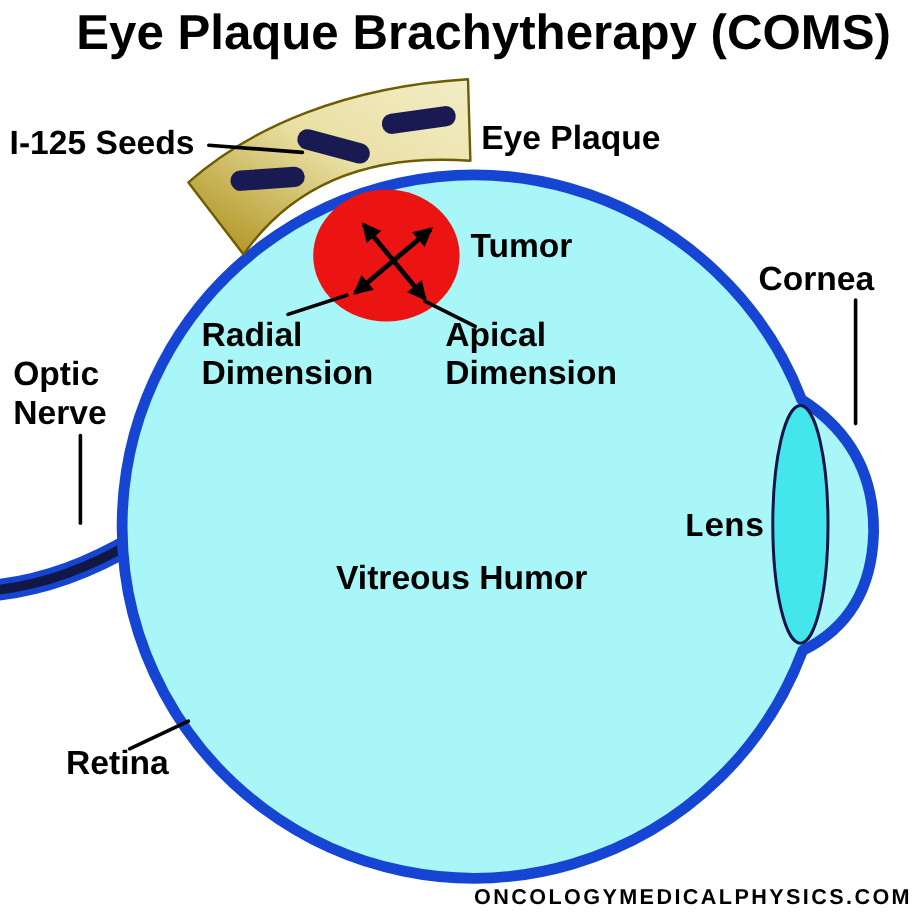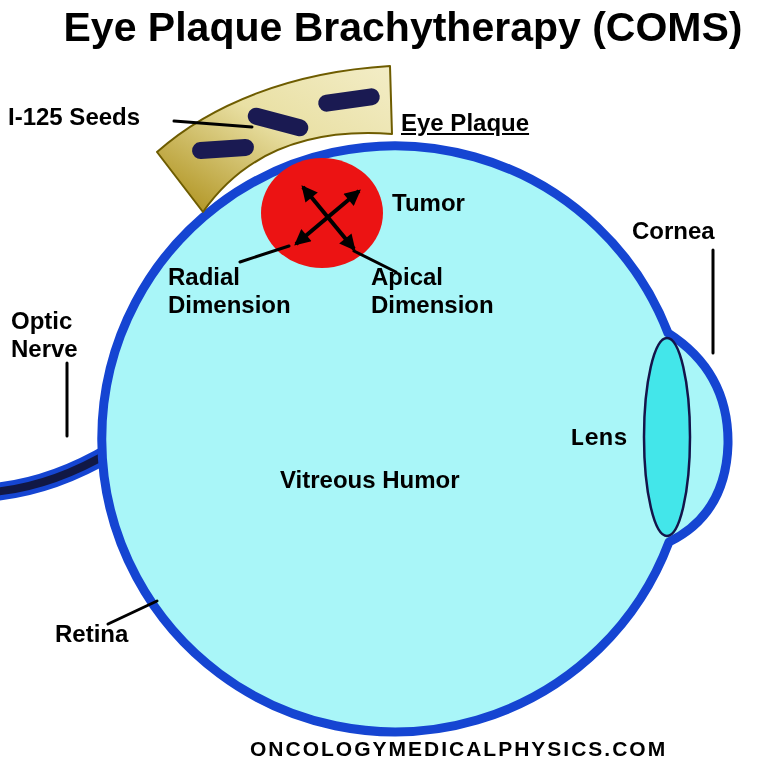--- a/index.html
+++ b/index.html
@@ -2,33 +2,33 @@
 <html style="--text: #000000; --eye_fill: #A9F6F8; --eye_border: #1545D2; --lens_fill: #43E6EA; --lens_border: #14144A; --tumor_fill: #EC1313; --plaque_gold_dark: #A98A10; --plaque_gold_mid: #E9E0A4; --plaque_gold_light: #F3EDC7; --plaque_border: #6E5C00; --seed_fill: #1A1A52; --optic_nerve_core: #111845;"><head>
 <meta charset="utf-8">
 <style>
   html,body { margin:0; padding:0; background:#fff; }
   .canvas {
     position:relative; width:768px; height:768px; overflow:hidden;
     background:#fff; font-family:"Liberation Sans", sans-serif;
   }
   .canvas svg { position:absolute; left:0; top:0; }
   .lbl {
-    position:absolute; font-weight:bold; font-size:24px; line-height:1.15;
+    position:absolute; font-weight:bold; font-size:28px; line-height:1.15;
     color:var(--text,#000); white-space:normal;
     font-family:"Liberation Sans", sans-serif;
   }
   .title {
     position:absolute; top:4px; left:0; width:768px; text-align:center;
     font-weight:bold; font-size:41px; letter-spacing:0px; color:var(--text,#000);
     font-family:"Liberation Sans", sans-serif;
     margin-left:19px;
   }
   .watermark {
-    position:absolute; top:737px; left:250px; width:510px; text-align:left;
-    font-weight:bold; font-size:21px; letter-spacing:2px; color:var(--text,#000);
+    position:absolute; top:737px; left:250px; width:510px; text-align:right;
+    font-weight:bold; font-size:18px; letter-spacing:2px; color:var(--text,#000);
     font-family:"Liberation Sans", sans-serif;
   }
   .eye    { fill:var(--eye_fill,#A9F6F8); stroke:var(--eye_border,#1545D2); stroke-width:9; stroke-linejoin:round; }
   .lens   { fill:var(--lens_fill,#43E6EA); stroke:var(--lens_border,#14144A); stroke-width:2.5; }
   .tumor  { fill:var(--tumor_fill,#EC1313); }
   .plaque { fill:url(#plaqueGrad); stroke:var(--plaque_border,#6E5C00); stroke-width:2; stroke-linejoin:round; }
   .seed   { fill:var(--seed_fill,#1A1A52); }
   .nerve-outer { fill:none; stroke:var(--eye_border,#1545D2); stroke-width:18; stroke-linecap:round; }
   .nerve-core  { fill:none; stroke:var(--optic_nerve_core,#111845); stroke-width:8; stroke-linecap:round; }
   .arrow  { stroke:var(--text,#000); stroke-width:4; }
@@ -80,24 +80,24 @@
       <line class="leader" x1="67" y1="363" x2="67" y2="436"></line>
       <line class="leader" x1="108" y1="624" x2="157" y2="601"></line>
       <line class="leader" x1="240" y1="262" x2="289" y2="246"></line>
       <line class="leader" x1="354" y1="251" x2="396" y2="272"></line>
     </g>
   </svg>
 
   <div class="title">Eye Plaque Brachytherapy (COMS)</div>
 
   <div class="lbl" style="left:8px;   top:103px;">I-125 Seeds</div>
-  <div class="lbl" style="left:401px; top:109px;text-decoration:underline;">Eye Plaque</div>
+  <div class="lbl" style="left:401px; top:99px;">Eye Plaque</div>
   <div class="lbl" style="left:168px; top:263px; width:172px;">Radial Dimension</div>
   <div class="lbl" style="left:392px; top:189px;">Tumor</div>
   <div class="lbl" style="left:632px; top:217px;">Cornea</div>
   <div class="lbl" style="left:371px; top:263px; width:172px;">Apical Dimension</div>
-  <div class="lbl" style="left:11px;  top:307px; width:115px;">Optic Nerve</div>
+  <div class="lbl" style="left:11px;  top:296px; width:115px;">Optic Nerve</div>
   <div class="lbl" style="left:570px; top:425px;font-family:Liberation Mono, monospace;">Lens</div>
   <div class="lbl" style="left:55px;  top:620px;">Retina</div>
   <div class="lbl" style="left:280px; top:466px;">Vitreous Humor</div>
 
   <div class="watermark">ONCOLOGYMEDICALPHYSICS.COM</div>
 </div>
 
 </body></html>

